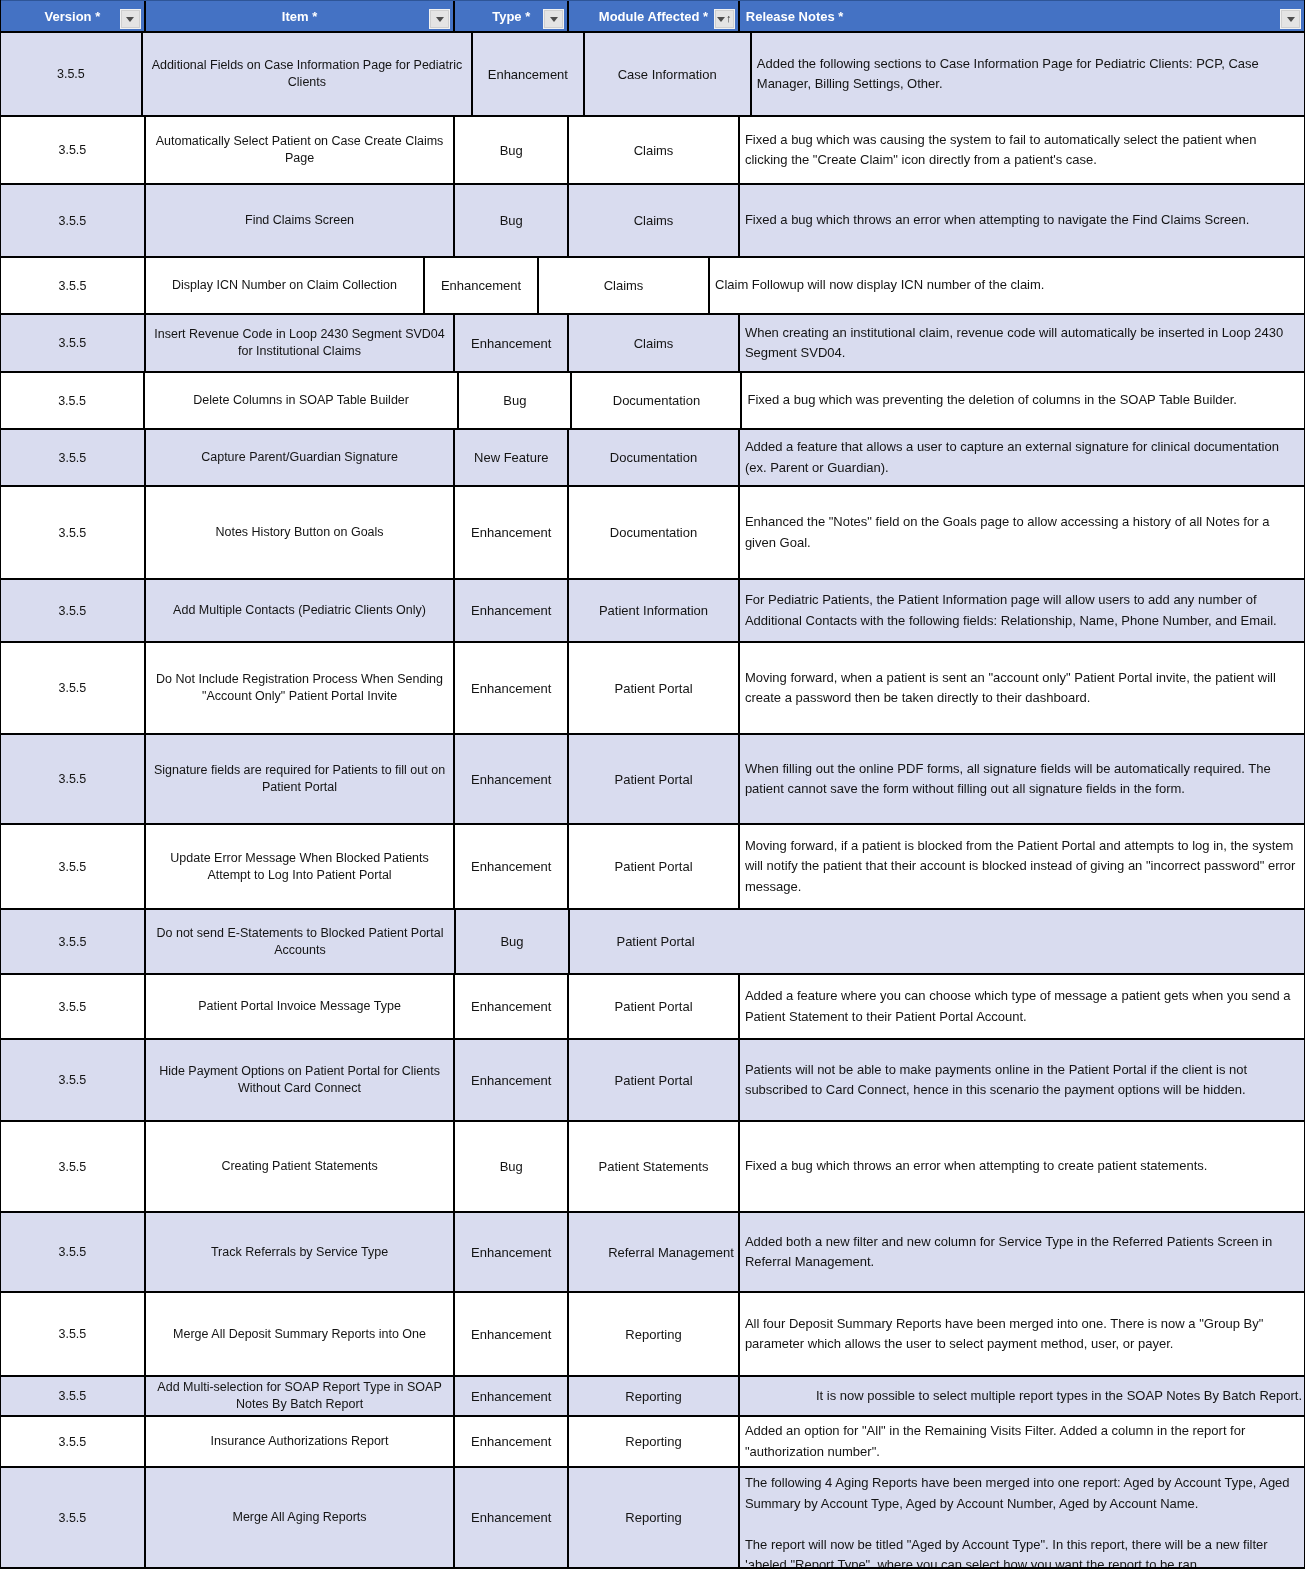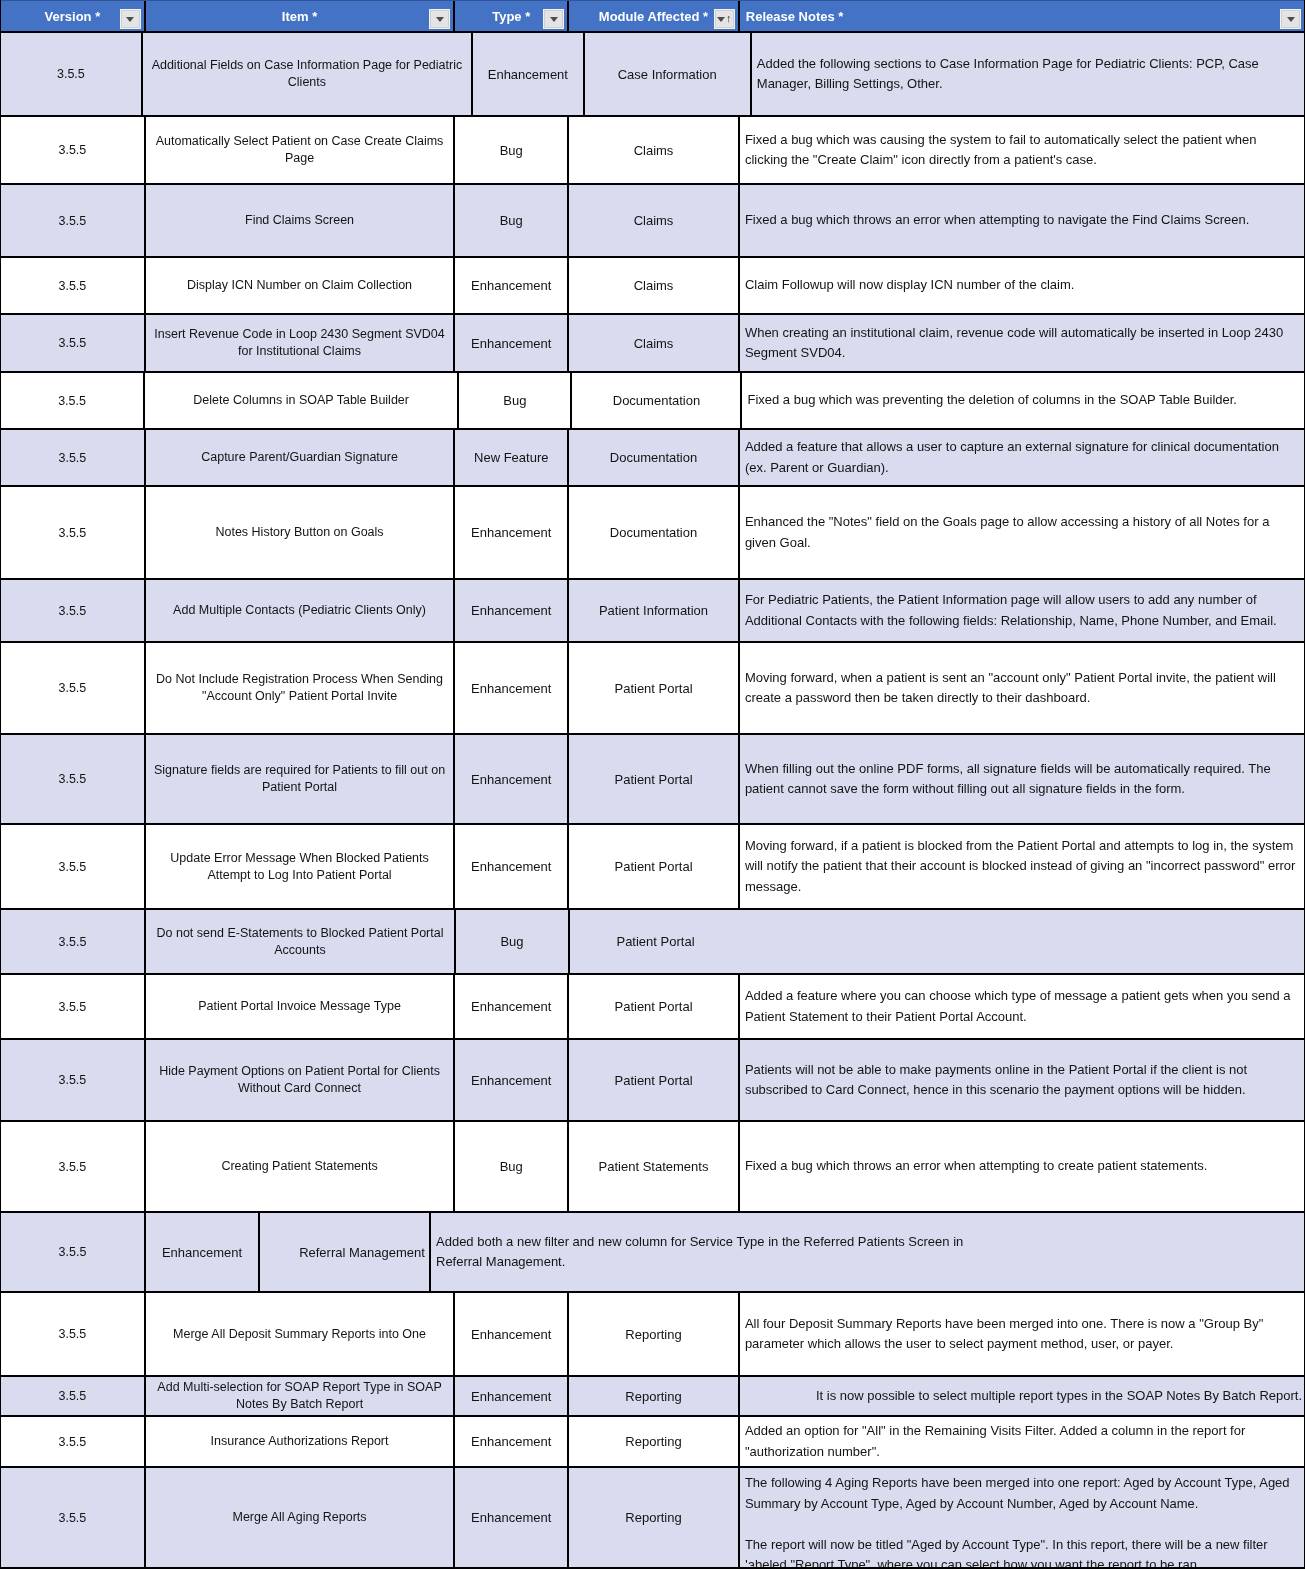--- a/index.html
+++ b/index.html
@@ -142,21 +142,21 @@
         <span class="txt">Claims</span>
       </div>
       <div class="cell notes" style="width: 565px;">
         <span class="txt">Fixed a bug which throws an error when attempting to navigate the Find Claims Screen.</span>
       </div>
     </div>
     <div class="row" style="height: 57px;">
       <div class="cell version" style="width: 145px;">
         <span class="txt">3.5.5</span>
       </div>
-      <div class="cell item" style="width: 310px;">
+      <div class="cell item" style="width: 279px;">
         <span class="txt">Display ICN Number on Claim Collection</span>
       </div>
       <div class="cell type" style="width: 114px;">
         <span class="txt">Enhancement</span>
       </div>
       <div class="cell module" style="width: 171px;">
         <span class="txt">Claims</span>
       </div>
       <div class="cell notes" style="width: 565px;">
         <span class="txt">Claim Followup will now display ICN number of the claim.</span>
@@ -359,20 +359,23 @@
       <div class="cell module" style="width: 171px;">
         <span class="txt">Patient Statements</span>
       </div>
       <div class="cell notes" style="width: 565px;">
         <span class="txt">Fixed a bug which throws an error when attempting to create patient statements.</span>
       </div>
     </div>
     <div class="row band" style="height: 80px;">
       <div class="cell version" style="width: 145px;">
         <span class="txt">3.5.5</span>
+      </div>
+      <div class="cell item" style="width: 310px;">
+        <span class="txt">Track Referrals by Service Type</span>
       </div>
       <div class="cell type" style="width: 114px;">
         <span class="txt">Enhancement</span>
       </div>
       <div class="cell module" style="width: 171px; padding-left: 38px;">
         <span class="txt">Referral Management</span>
       </div>
       <div class="cell notes" style="width: 565px; border-radius: 27px;">
         <span class="txt">Added both a new filter and new column for Service Type in the Referred Patients Screen in Referral Management.</span>
       </div>

